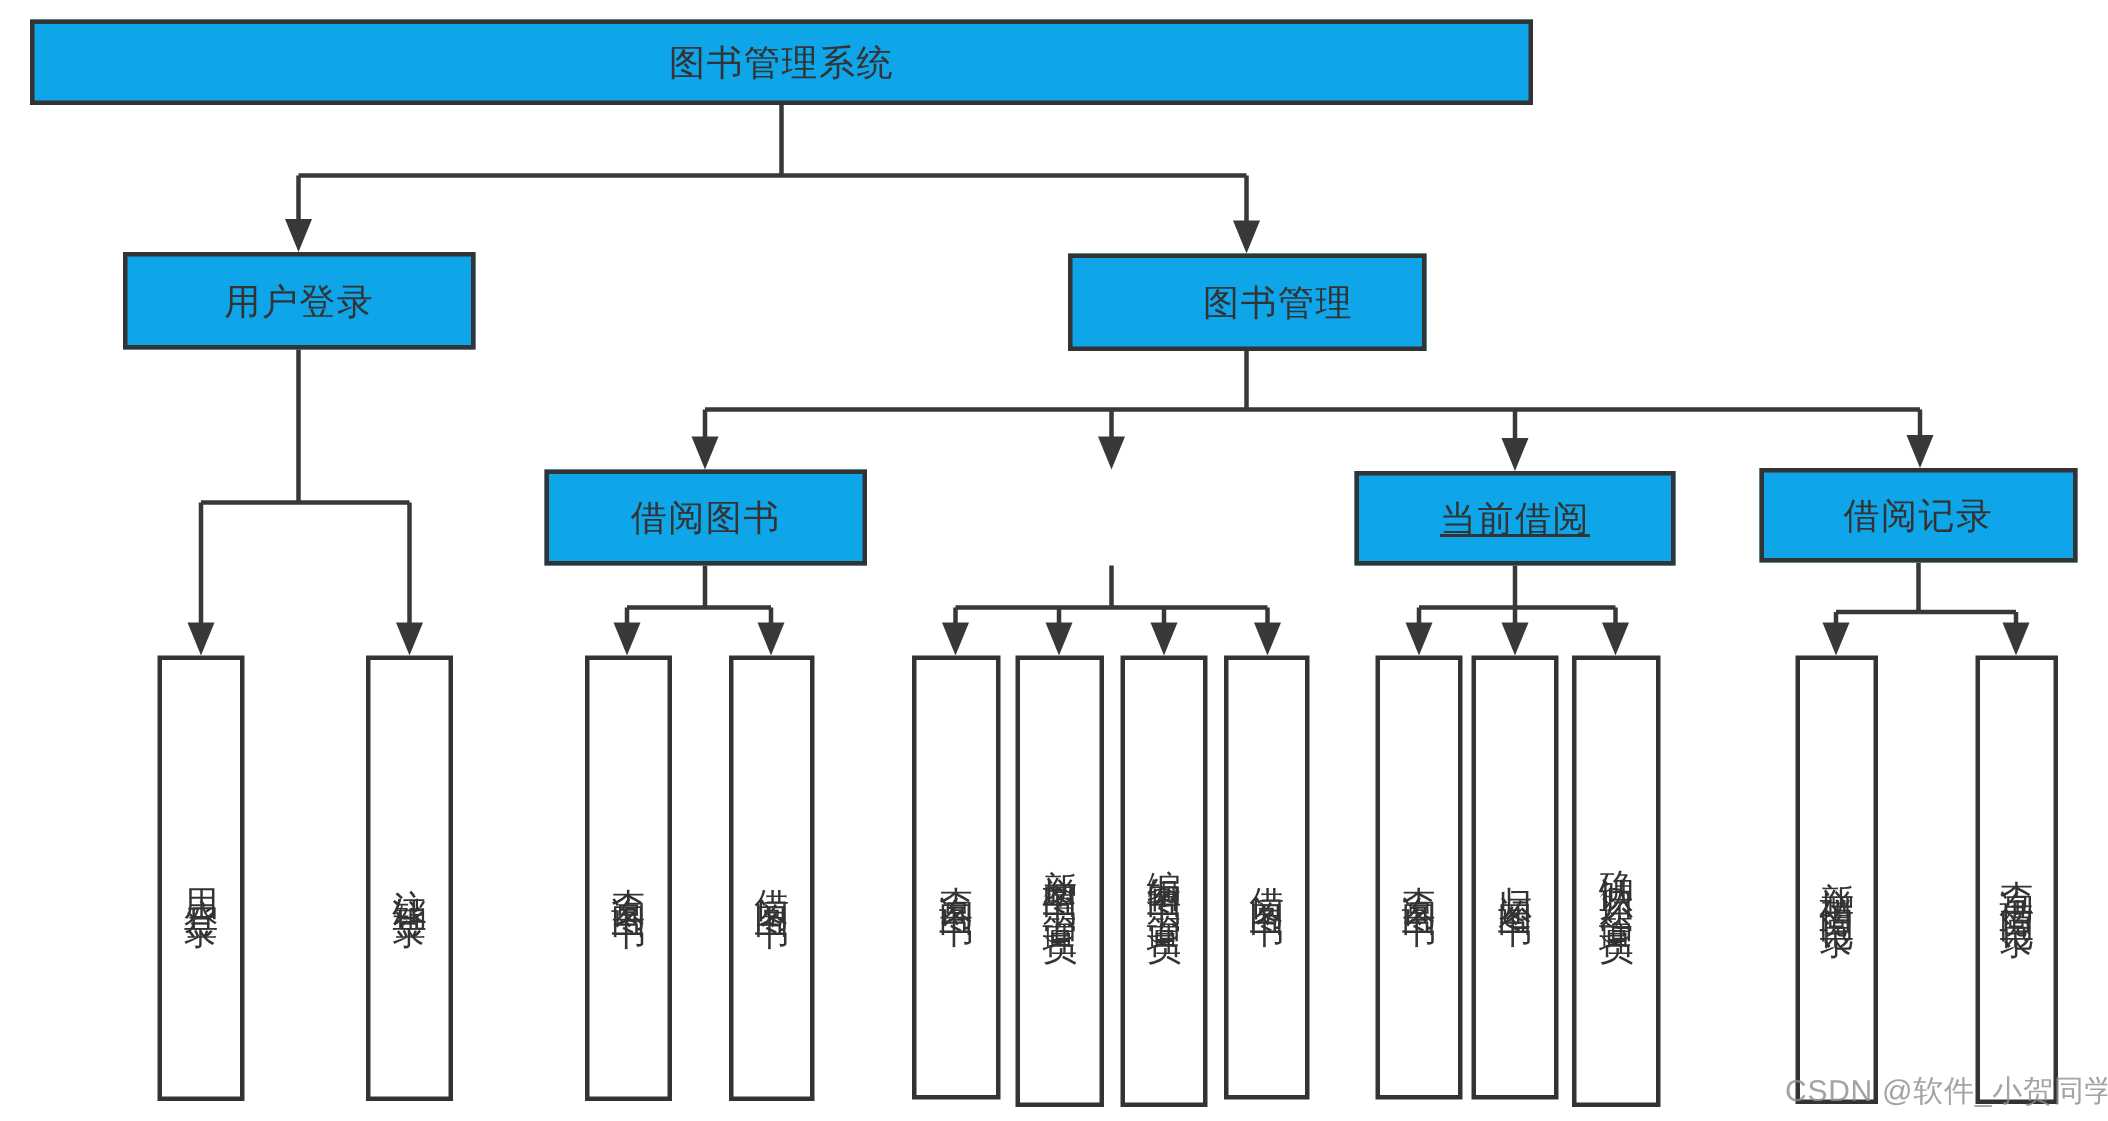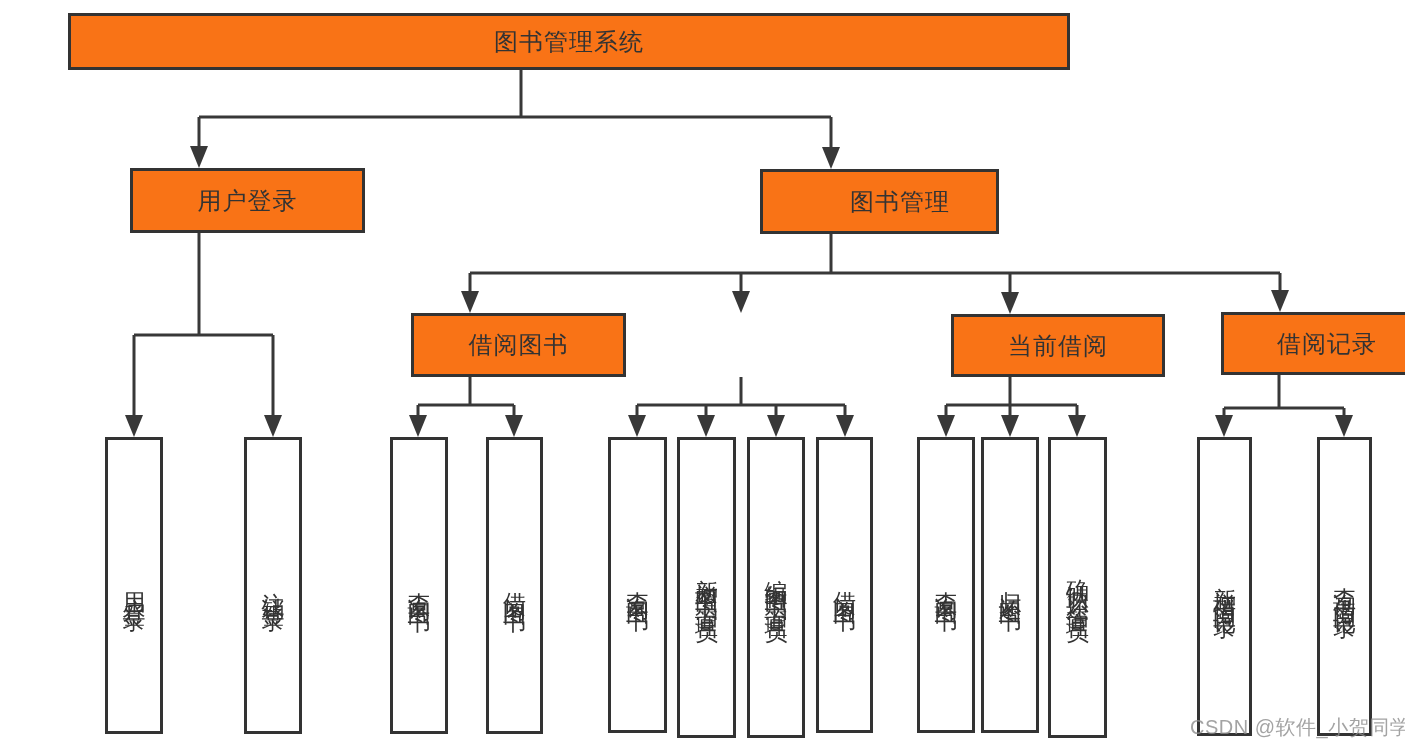--- a/index.html
+++ b/index.html
@@ -8,27 +8,26 @@
     width:1405px;height:747px;
     background:#ffffff;
     font-family:"Liberation Sans","DejaVu Sans",sans-serif;
     color:#333333;
     overflow:hidden;
   }
   #connectors{position:absolute;left:0;top:0;width:1405px;height:747px;}
   .hbox{
     position:absolute;
     box-sizing:border-box;
-    background:#f97316;
+    background:#0ea5e9;
     border:3px solid #333333;
     display:flex;align-items:center;justify-content:center;
     font-size:24px;
     letter-spacing:1px;
     white-space:nowrap;
-    margin-left:48px;
   }
   .vbox{
     position:absolute;
     box-sizing:border-box;
     background:#ffffff;
     border:3px solid #333333;
     display:flex;align-items:center;justify-content:center;
   }
   .vbox span{
     writing-mode:vertical-rl;
@@ -90,21 +89,21 @@
   <div class="hbox" style="left:82px;top:168px;width:235px;height:65px;">
     <span>用户登录</span>
   </div>
   <div class="hbox" style="left:712px;top:169px;width:239px;height:65px;padding-left:41px;">
     <span>图书管理</span>
   </div>
 
   <div class="hbox" style="left:363px;top:313px;width:215px;height:64px;">
     <span>借阅图书</span>
   </div>
-  <div class="hbox" style="left:903px;top:314px;width:214px;height:63px;">
+  <div class="hbox" style="left:903px;top:314px;width:214px;height:63px;text-decoration:underline;">
     <span>当前借阅</span>
   </div>
   <div class="hbox" style="left:1173px;top:312px;width:212px;height:63px;align-items:center;">
     <span>借阅记录</span>
   </div>
 
   <div class="vbox" style="left:105px;top:437px;width:58px;height:297px;">
     <span>用户登录</span>
   </div>
   <div class="vbox" style="left:244px;top:437px;width:58px;height:297px;">

